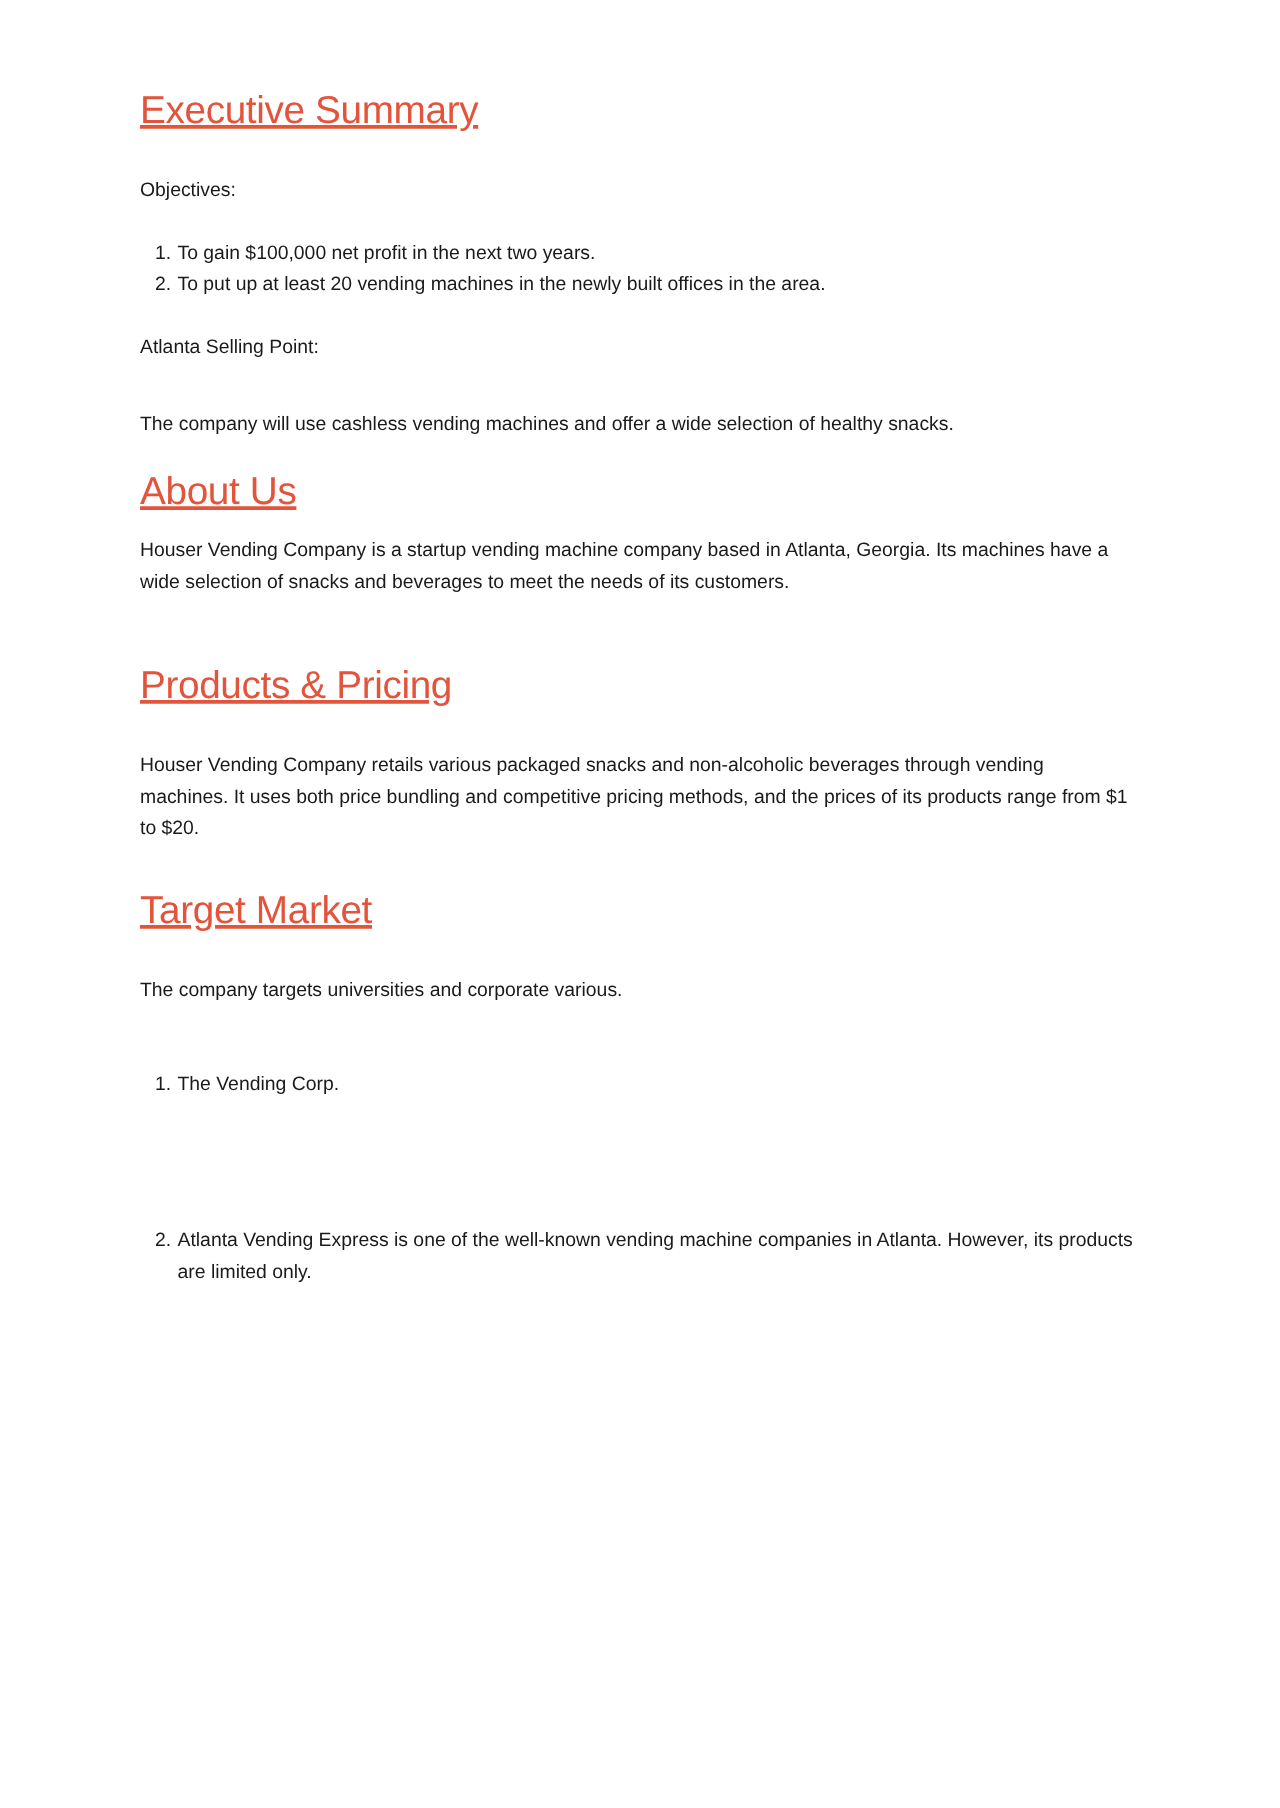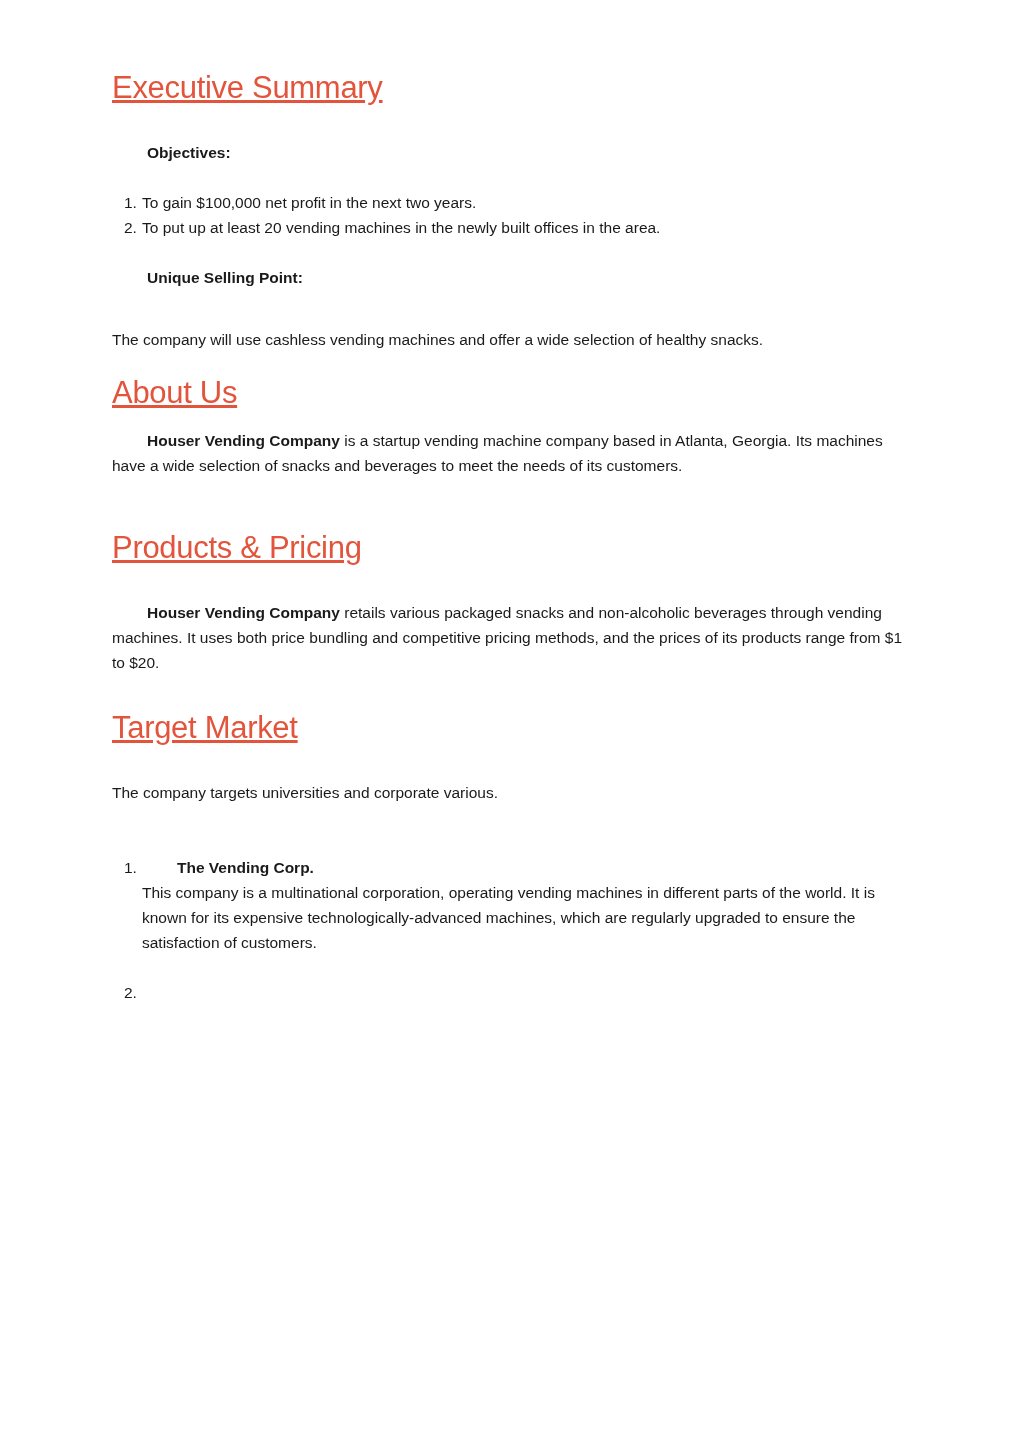--- a/index.html
+++ b/index.html
@@ -6,21 +6,21 @@
     body {
       width: 1024px; height: 1446px; position: relative; overflow: hidden;
       font-family: "Liberation Sans", sans-serif; color: #1a1a1a;
     }
     .page { position: absolute; left: 112px; top: 0; width: 800px; }
     h1 {
       color: #e2543b; font-weight: normal; font-size: 31px; margin: 0;
       letter-spacing: -0.3px; position: absolute; left: 0; white-space: nowrap; text-decoration: underline;
     }
     .txt { position: absolute; left: 0; font-size: 15.5px; line-height: 25px; width: 795px; }
-    .bold { font-weight: bold; margin-left: 35px; }
+    .bold { font-weight: normal; }
     .li { position: absolute; left: 12px; font-size: 15.5px; line-height: 25px; width: 780px; }
     .li .num { position: absolute; left: 0; width: 18px; }
     .li .body { position: absolute; left: 18px; width: 775px; }
   </style>
 </head>
 <body>
 
 <div class="page">
 
   <h1 style="top:70px">Executive Summary</h1>
@@ -28,39 +28,39 @@
 
   <div class="li" style="top:190px">
     <span class="num">1.</span>
     <span class="body">To gain $100,000 net profit in the next two years.</span>
   </div>
   <div class="li" style="top:215px">
     <span class="num">2.</span>
     <span class="body">To put up at least 20 vending machines in the newly built offices in the area.</span>
   </div>
 
-  <div class="txt bold" style="top:265px">Unique Selling Point:</div>
+  <div class="txt bold" style="top:265px">Atlanta Selling Point:</div>
   <div class="txt" style="top:327px">The company will use cashless vending machines and offer a wide selection of healthy snacks.</div>
 
   <h1 style="top:375px">About Us</h1>
   <div class="txt" style="top:428px"><span class="bold">Houser Vending Company</span><span> is a startup vending machine company based in Atlanta, Georgia. Its machines have a wide selection of snacks and beverages to meet the needs of its customers.</span></div>
 
   <h1 style="top:530px">Products &amp; Pricing</h1>
   <div class="txt" style="top:600px"><span class="bold">Houser Vending Company</span><span> retails various packaged snacks and non-alcoholic beverages through vending machines. It uses both price bundling and competitive pricing methods, and the prices of its products range from $1 to $20.</span></div>
 
   <h1 style="top:710px">Target Market</h1>
   <div class="txt" style="top:780px">The company targets universities and corporate various.</div>
 
   <div class="li" style="top:855px">
     <span class="num">1.</span>
     <div class="body">
       <div class="bold">The Vending Corp.</div>
-      <div>This company is a multinational corporation, operating vending machines in different parts of the world. It is known for its expensive technologically-advanced machines, which are regularly upgraded to ensure the satisfaction of customers.</div>
     </div>
   </div>
 
   <div class="li" style="top:980px">
     <span class="num">2.</span>
     <div class="body">
+      <div>Atlanta Vending Express is one of the well-known vending machine companies in Atlanta. However, its products are limited only.</div>
     </div>
   </div>
 
 </div>
 
 </body></html>

